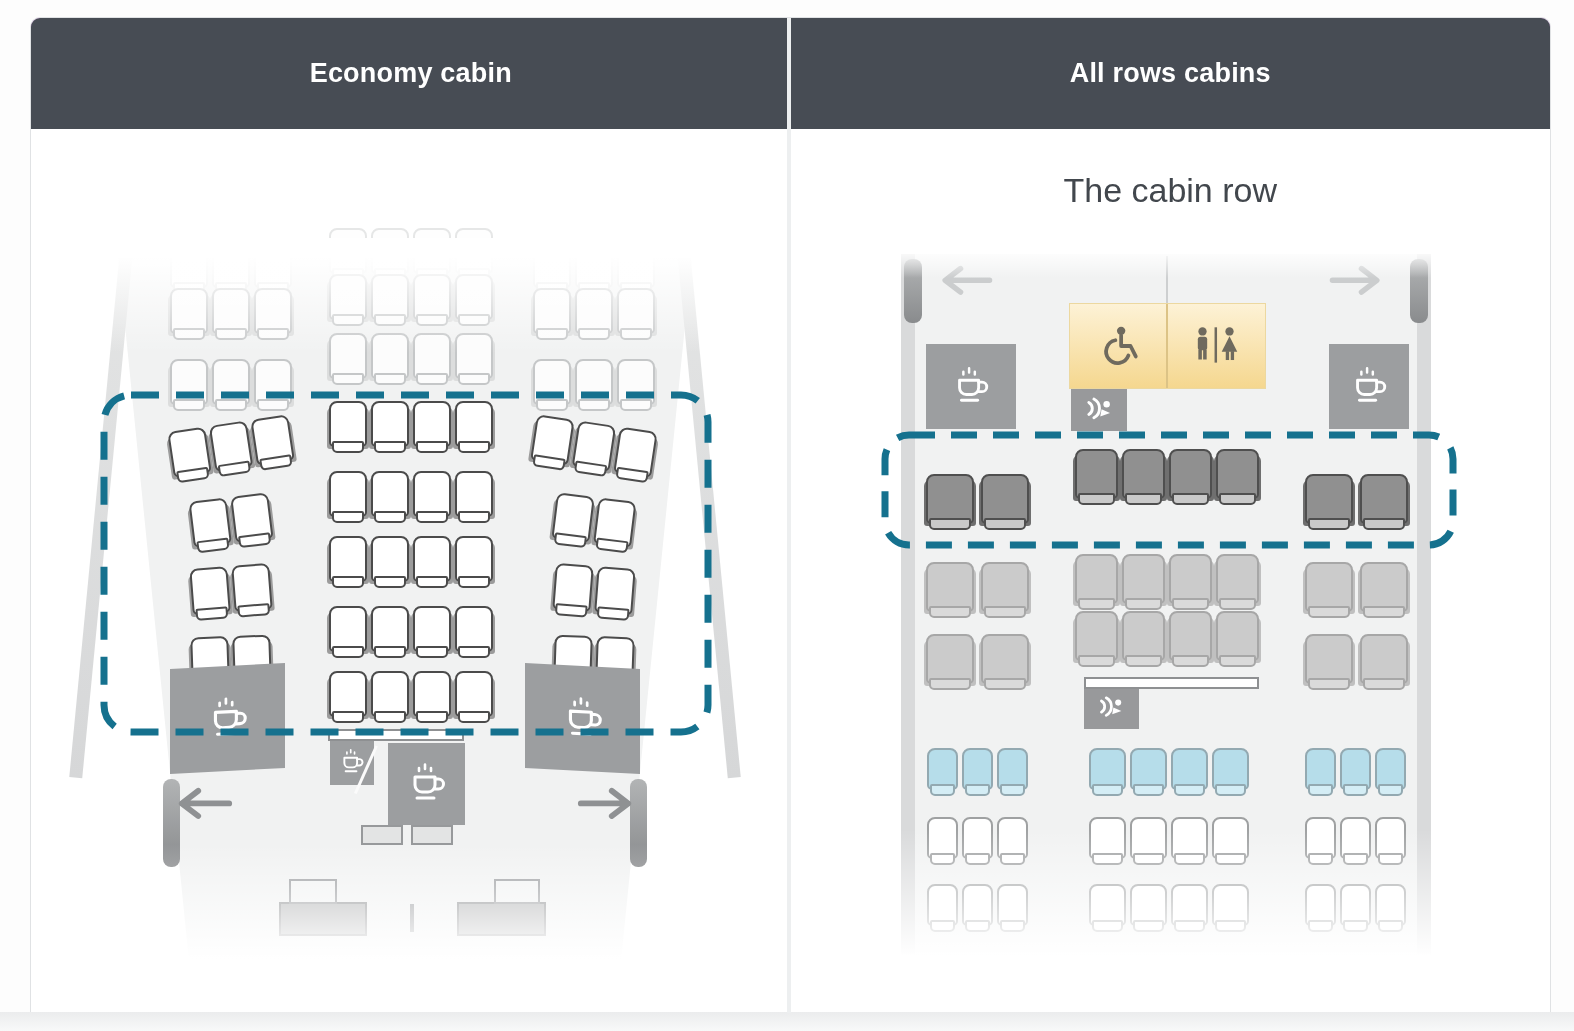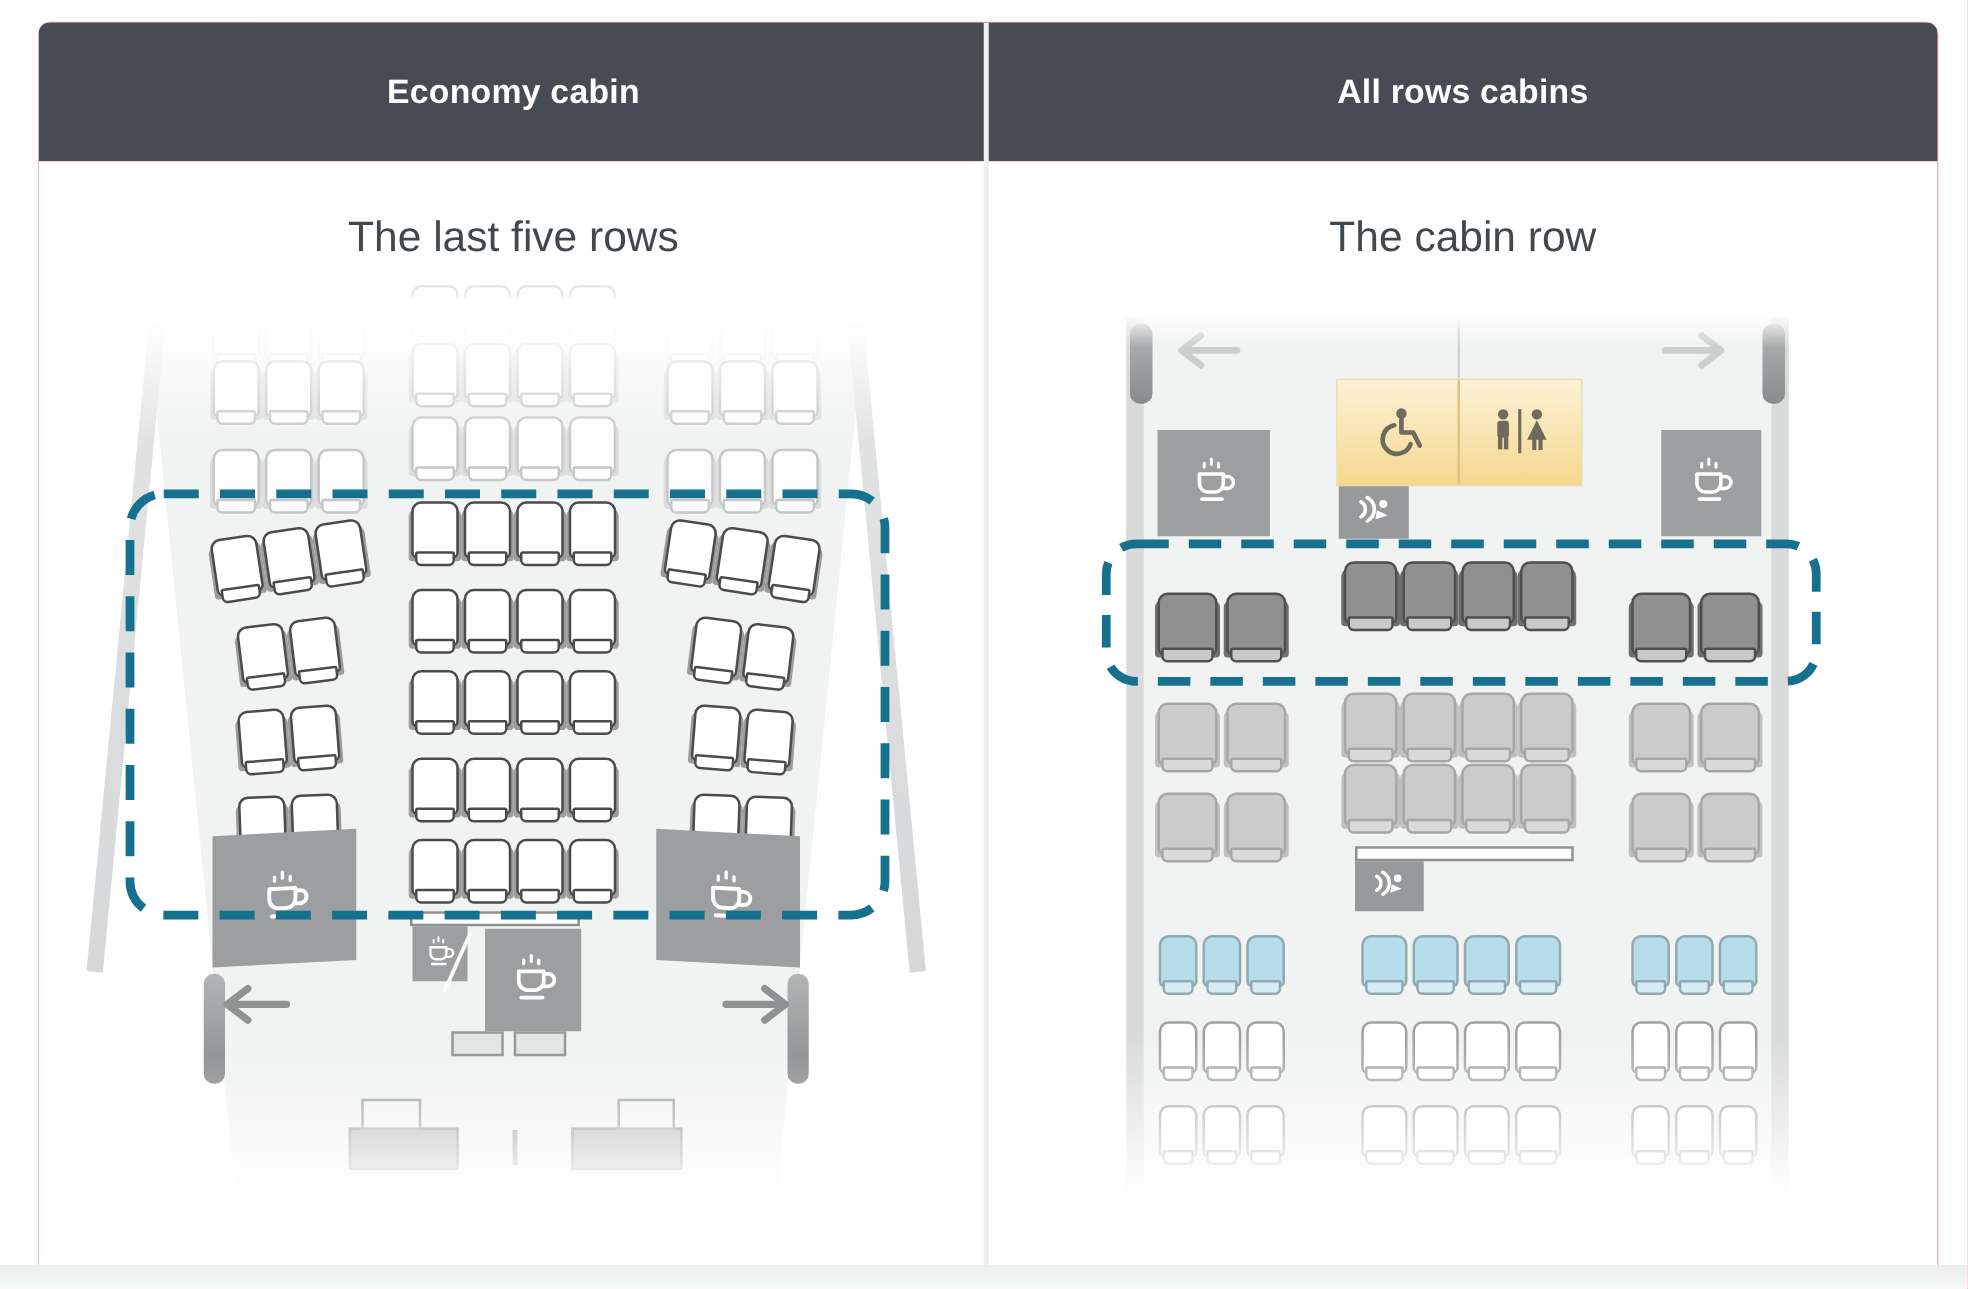--- a/index.html
+++ b/index.html
@@ -1,18 +1,18 @@
 <!DOCTYPE html>
 <html><head>
 <meta charset="utf-8">
 <style>
   html,body{margin:0;padding:0;background:#ffffff;}
   .page{position:relative;width:1574px;height:1031px;background:#fdfdfd;overflow:hidden;
         font-family:"Liberation Sans",sans-serif;}
-  .tbl{position:absolute;left:30px;top:17px;width:1519px;height:995px;background:#ef4444;
+  .tbl{position:absolute;left:30px;top:17px;width:1519px;height:995px;background:#f0abfc;
        border:1px solid #e0e2e4;border-bottom:1px solid #d9dbdc;border-radius:10px 10px 0 0;overflow:hidden;}
   .thead{position:absolute;left:0;top:0;right:0;height:111px;background:#474c54;display:flex;}
   .hcell{flex:1;display:flex;align-items:center;justify-content:center;color:#fff;
          font-size:27px;font-weight:bold;letter-spacing:.2px;}
   .vdiv{position:absolute;left:756px;top:0;bottom:0;width:4px;background:#edeff0;z-index:40;}
   .tbodyrow{position:absolute;left:0;top:111px;right:0;bottom:0;display:flex;}
   .cell{flex:1;position:relative;background:#fff;}
   .subtitle{position:absolute;left:0;right:0;top:42px;text-align:center;font-size:34px;
             font-weight:300;color:#42474d;}
   .nextrow-strip{position:absolute;left:0;top:1012px;width:1574px;height:19px;
@@ -147,21 +147,20 @@
   <div class="tbl">
 
     <div class="thead">
       <div class="hcell">Economy cabin</div>
       <div class="hcell">All rows cabins</div>
     </div>
 
     <div class="tbodyrow">
 
       <div class="cell">
-        <div class="subtitle">The last five rows</div>
 
         <div class="map emap">
           <div class="fuselage"></div>
           <div class="wall wl"></div>
           <div class="wall wr"></div>
 
           <div id="emap-rows" style="position:absolute;left:0;top:0;width:100%;height:100%;">
               <div class="srow ghost">
                 <div class="g l">
                   <div class="seat"></div>

